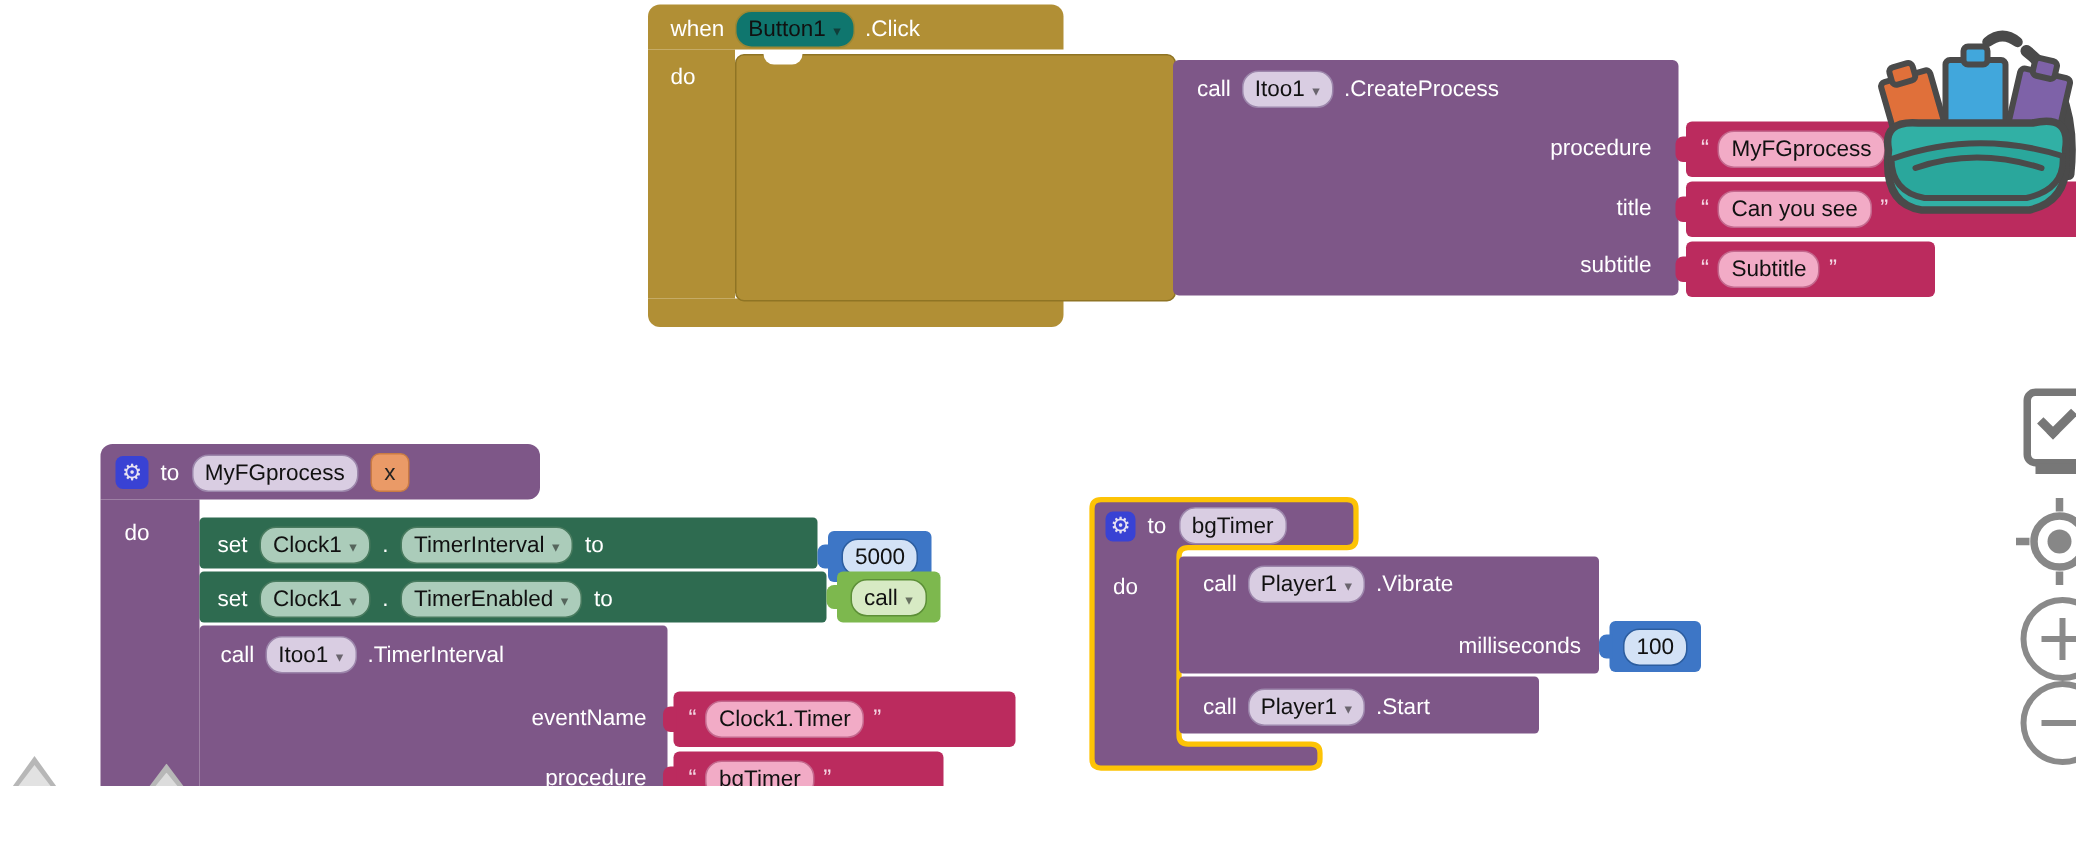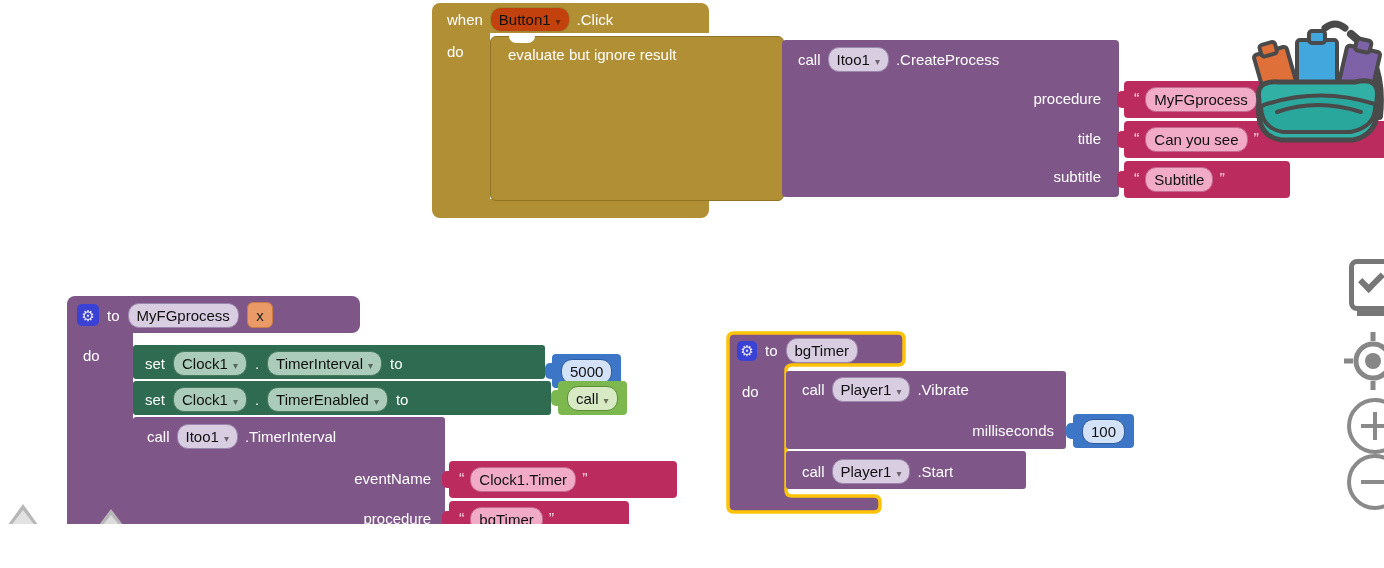--- a/index.html
+++ b/index.html
@@ -4,21 +4,21 @@
 <style>
   html,body{margin:0;padding:0;background:#fff;}
   #canvas{position:relative;width:1384px;height:524px;background:#ffffff;overflow:hidden;
           font-family:"Liberation Sans",sans-serif;font-size:15px;}
   .abs{position:absolute;}
   .row{display:flex;align-items:center;gap:7px;color:#fff;white-space:nowrap;}
   .kw{color:#fff;}
   .pill{display:inline-flex;align-items:center;gap:5px;border-radius:11px;padding:1px 8px;
         color:#111;height:21px;white-space:nowrap;}
   .arrow::before{content:"▾";font-size:10px;opacity:.55;line-height:1;}
-  .p-tan{background:#c2410c;border:1px solid #9c8734;justify-content:space-between;}
+  .p-tan{background:#0f766e;border:1px solid #9c8734;justify-content:space-between;}
   .p-lav{background:#d9cde2;border:1px solid #9c86ab;text-align:center;}
   .p-grn{background:#abccba;border:1px solid #487a5e;}
   .p-blu{background:#d3e2f6;border:1px solid #2c5d9f;}
   .p-lgn{background:#d7eac4;border:1px solid #5c8f37;}
   .p-pnk{background:#f2abc6;border:1px solid #c4688d;}
   .gold{background:#b18f35;}
   .purple{background:#7e5788;}
   .greenrow{background:#2e6b50;border-radius:3px;}
   .plabel{position:absolute;color:#fff;white-space:nowrap;}
   .txtblk{position:absolute;background:#bb2b5e;border-radius:4px;display:flex;align-items:center;
@@ -58,21 +58,20 @@
       <span class="kw">.Click</span>
     </div>
   </div>
   <div class="abs gold" style="left:432px;top:33px;width:58px;height:166px;">
     <div class="kw" style="padding:10px 0 0 15px;">do</div>
   </div>
   <div class="abs gold" style="left:432px;top:199px;width:277px;height:19px;border-radius:0 0 8px 8px;"></div>
 
   <div class="abs gold" style="left:490px;top:36px;width:292px;height:163px;border:1px solid #8f7424;border-radius:6px;">
     <div class="notch" style="left:18px;"></div>
-    <div class="kw" style="padding:9px 0 0 17px;">evaluate but ignore result</div>
   </div>
 
   <div class="abs purple" style="left:782px;top:40px;width:337px;height:157px;border-radius:4px;">
     <div class="row" style="padding:7px 0 0 16px;">
       <span class="kw">call</span>
       <span class="pill p-lav">
         <span>Itoo1</span>
         <span class="arrow"></span>
       </span>
       <span class="kw">.CreateProcess</span>

